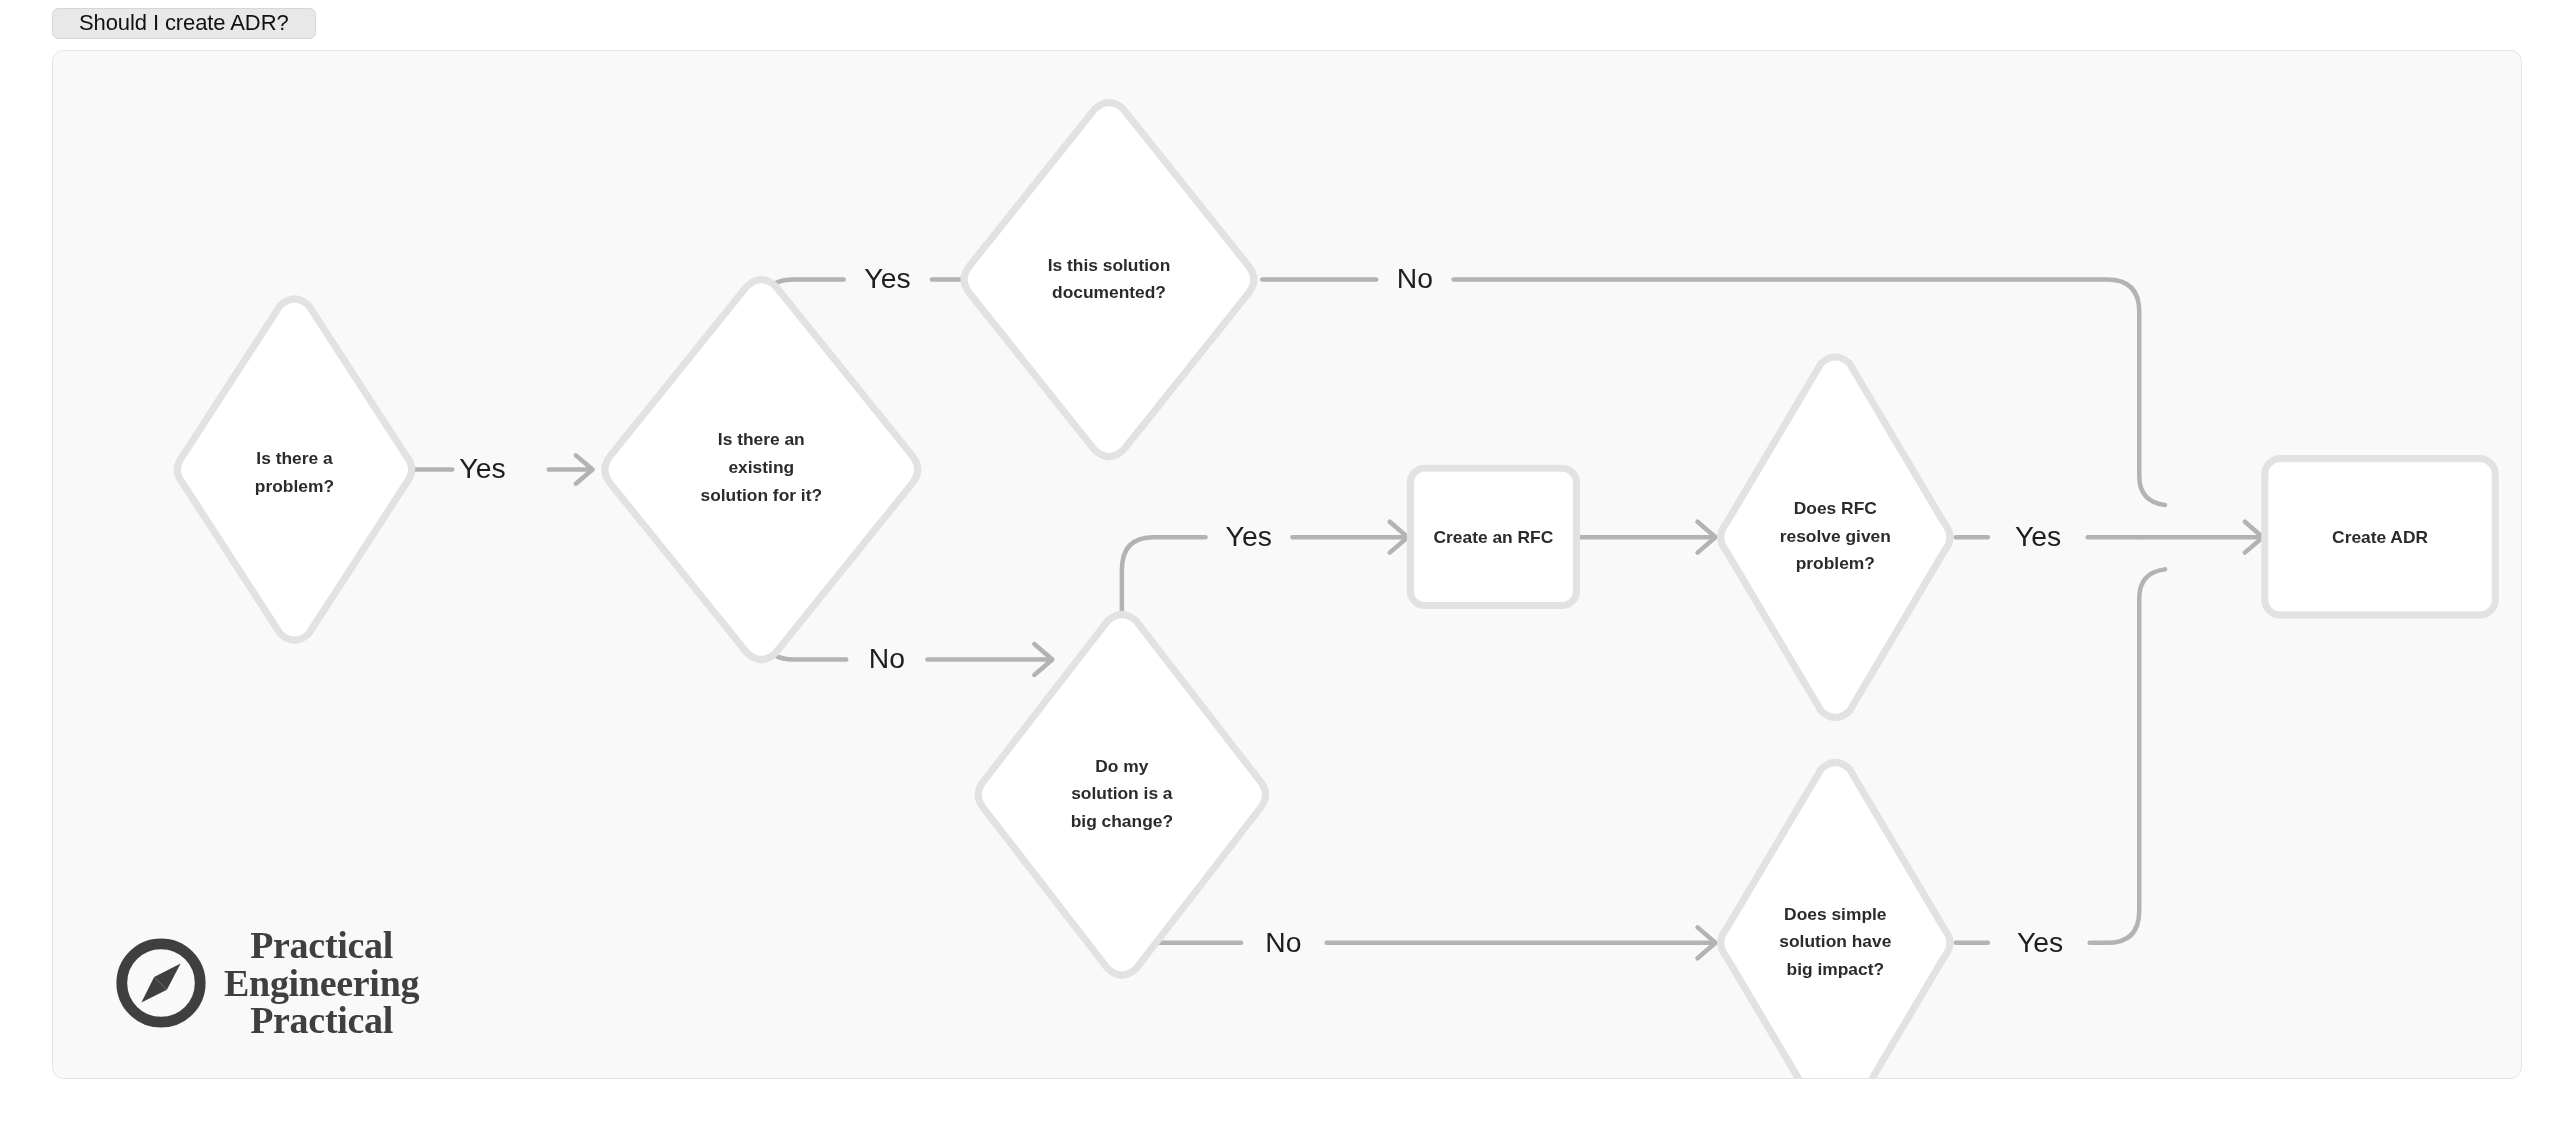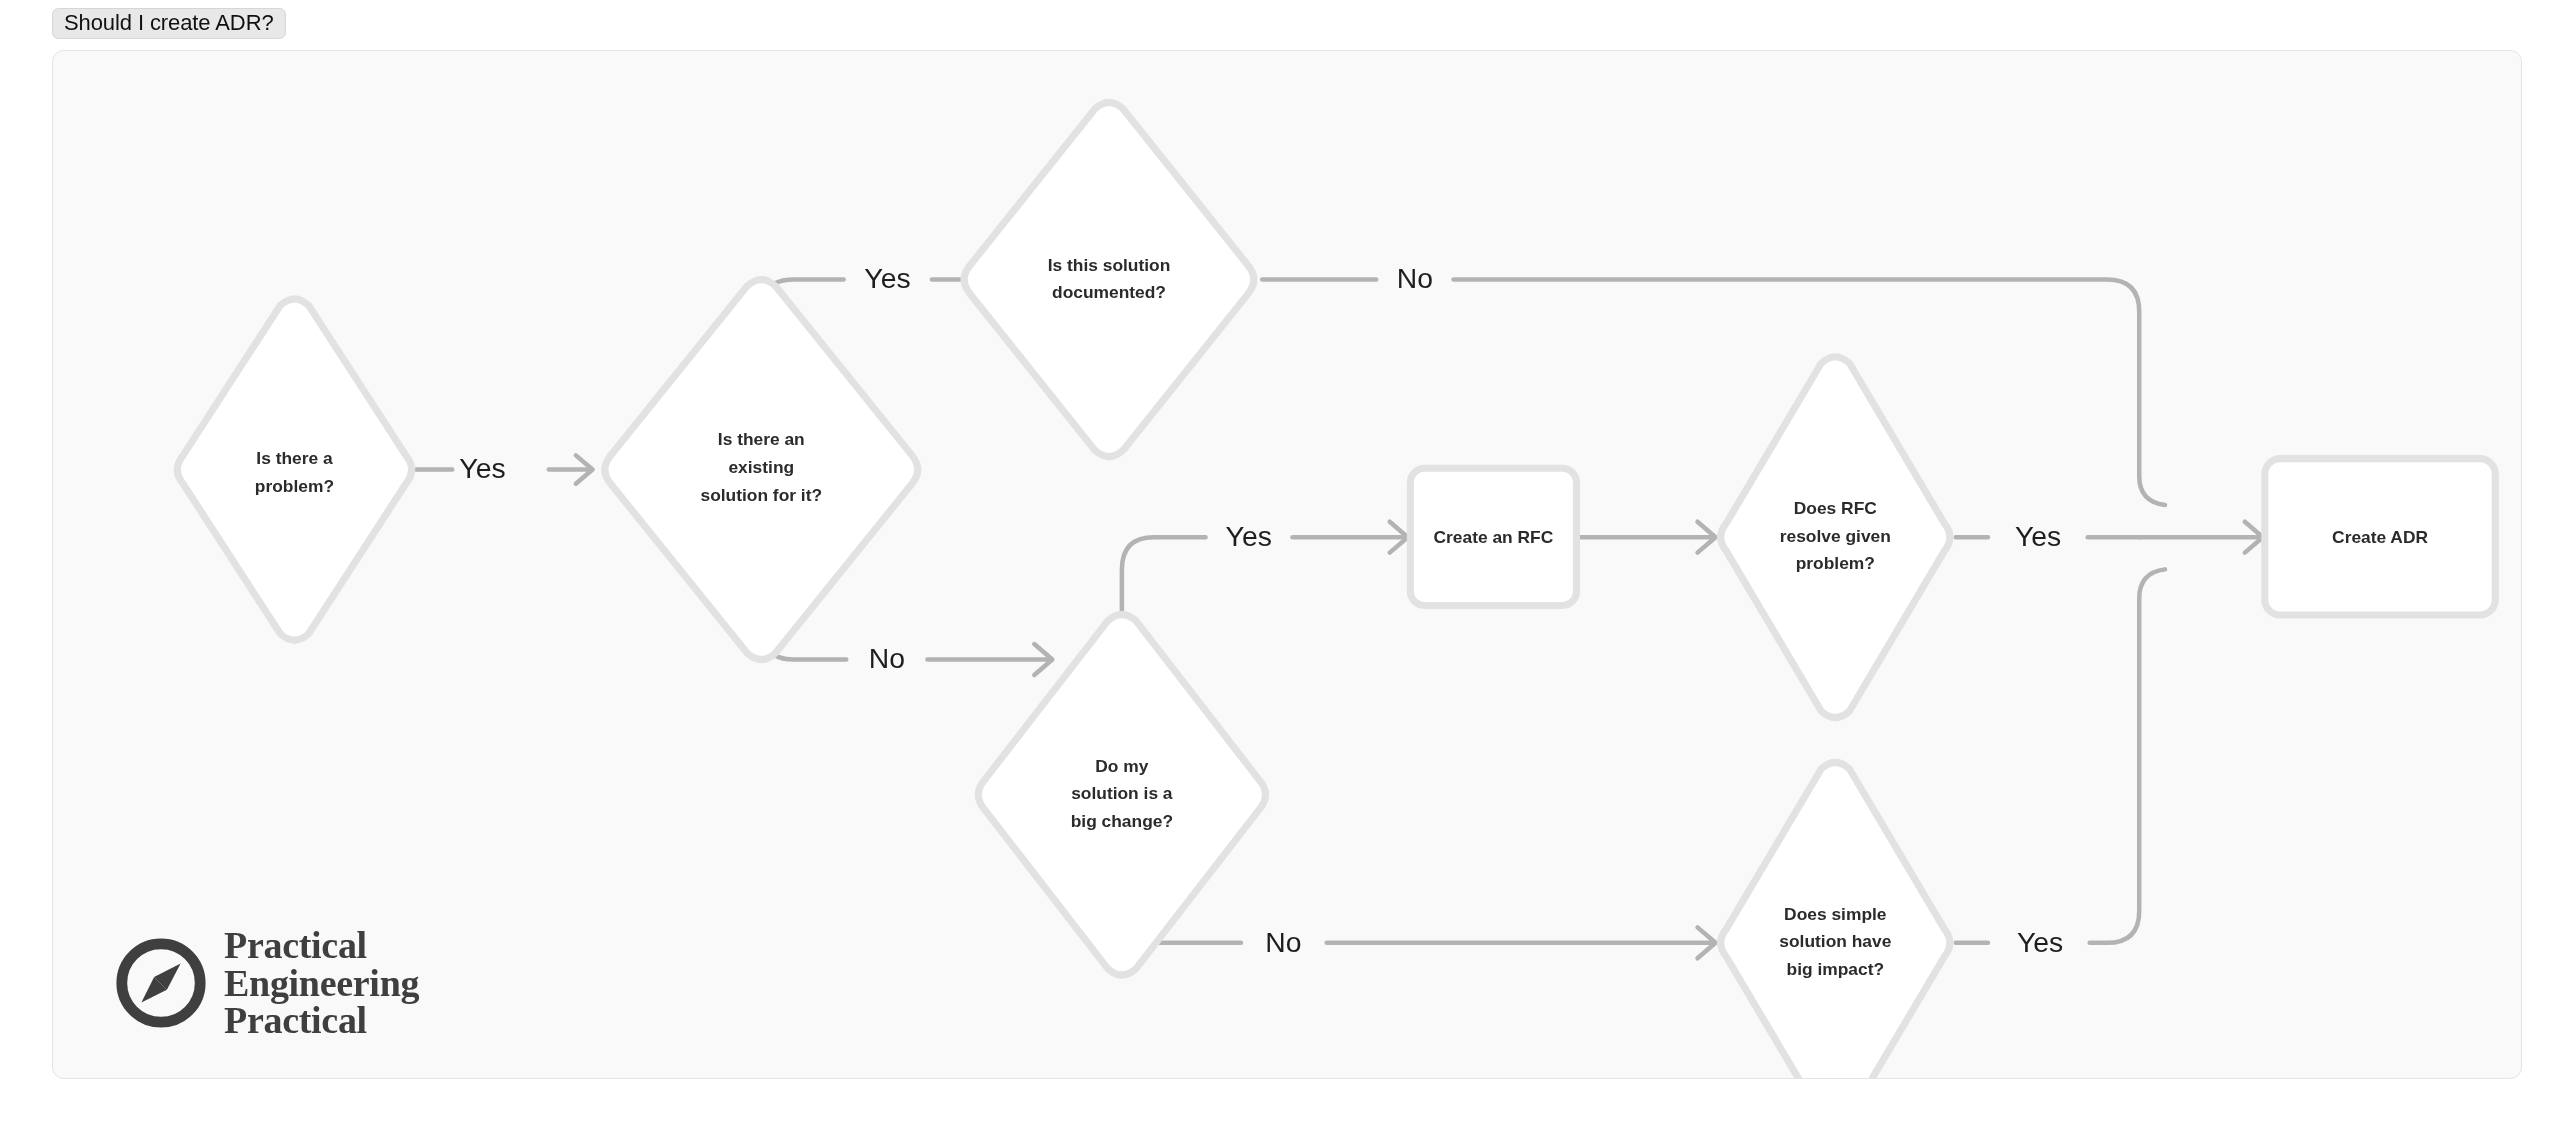--- a/index.html
+++ b/index.html
@@ -13,21 +13,21 @@
   #page {
     position: relative;
     width: 2576px; height: 1133px;
     background: #ffffff;
   }
   
   #title-tab {
     position: absolute;
     left: 52px; top: 7.7px;
     height: 31px;
-    padding: 0 11px;
+    padding: 0 26px;
     display: flex; align-items: center;
     background: #e8e8e8;
     border: 0.6px solid #d6d6d6;
     border-radius: 6.4px;
     font-size: 22px;
     color: #111111;
     letter-spacing: -0.1px;
     white-space: nowrap;
     z-index: 5;
   }
@@ -70,20 +70,21 @@
     z-index: 4;
   }
   #logo-mark { width: 98px; height: 98px; flex: 0 0 98px; }
   #logo-words {
     font-family: "Liberation Serif", serif;
     font-weight: bold;
     font-size: 38px;
     line-height: 0.99;
     color: #3f3f3f;
     letter-spacing: -0.3px;
+    text-align: center;
   }
   #logo-words div { white-space: nowrap; }
 </style>
 </head>
 <body>
 
 <div id="page">
 
   <div id="title-tab">
     <span>Should I create ADR?</span>

